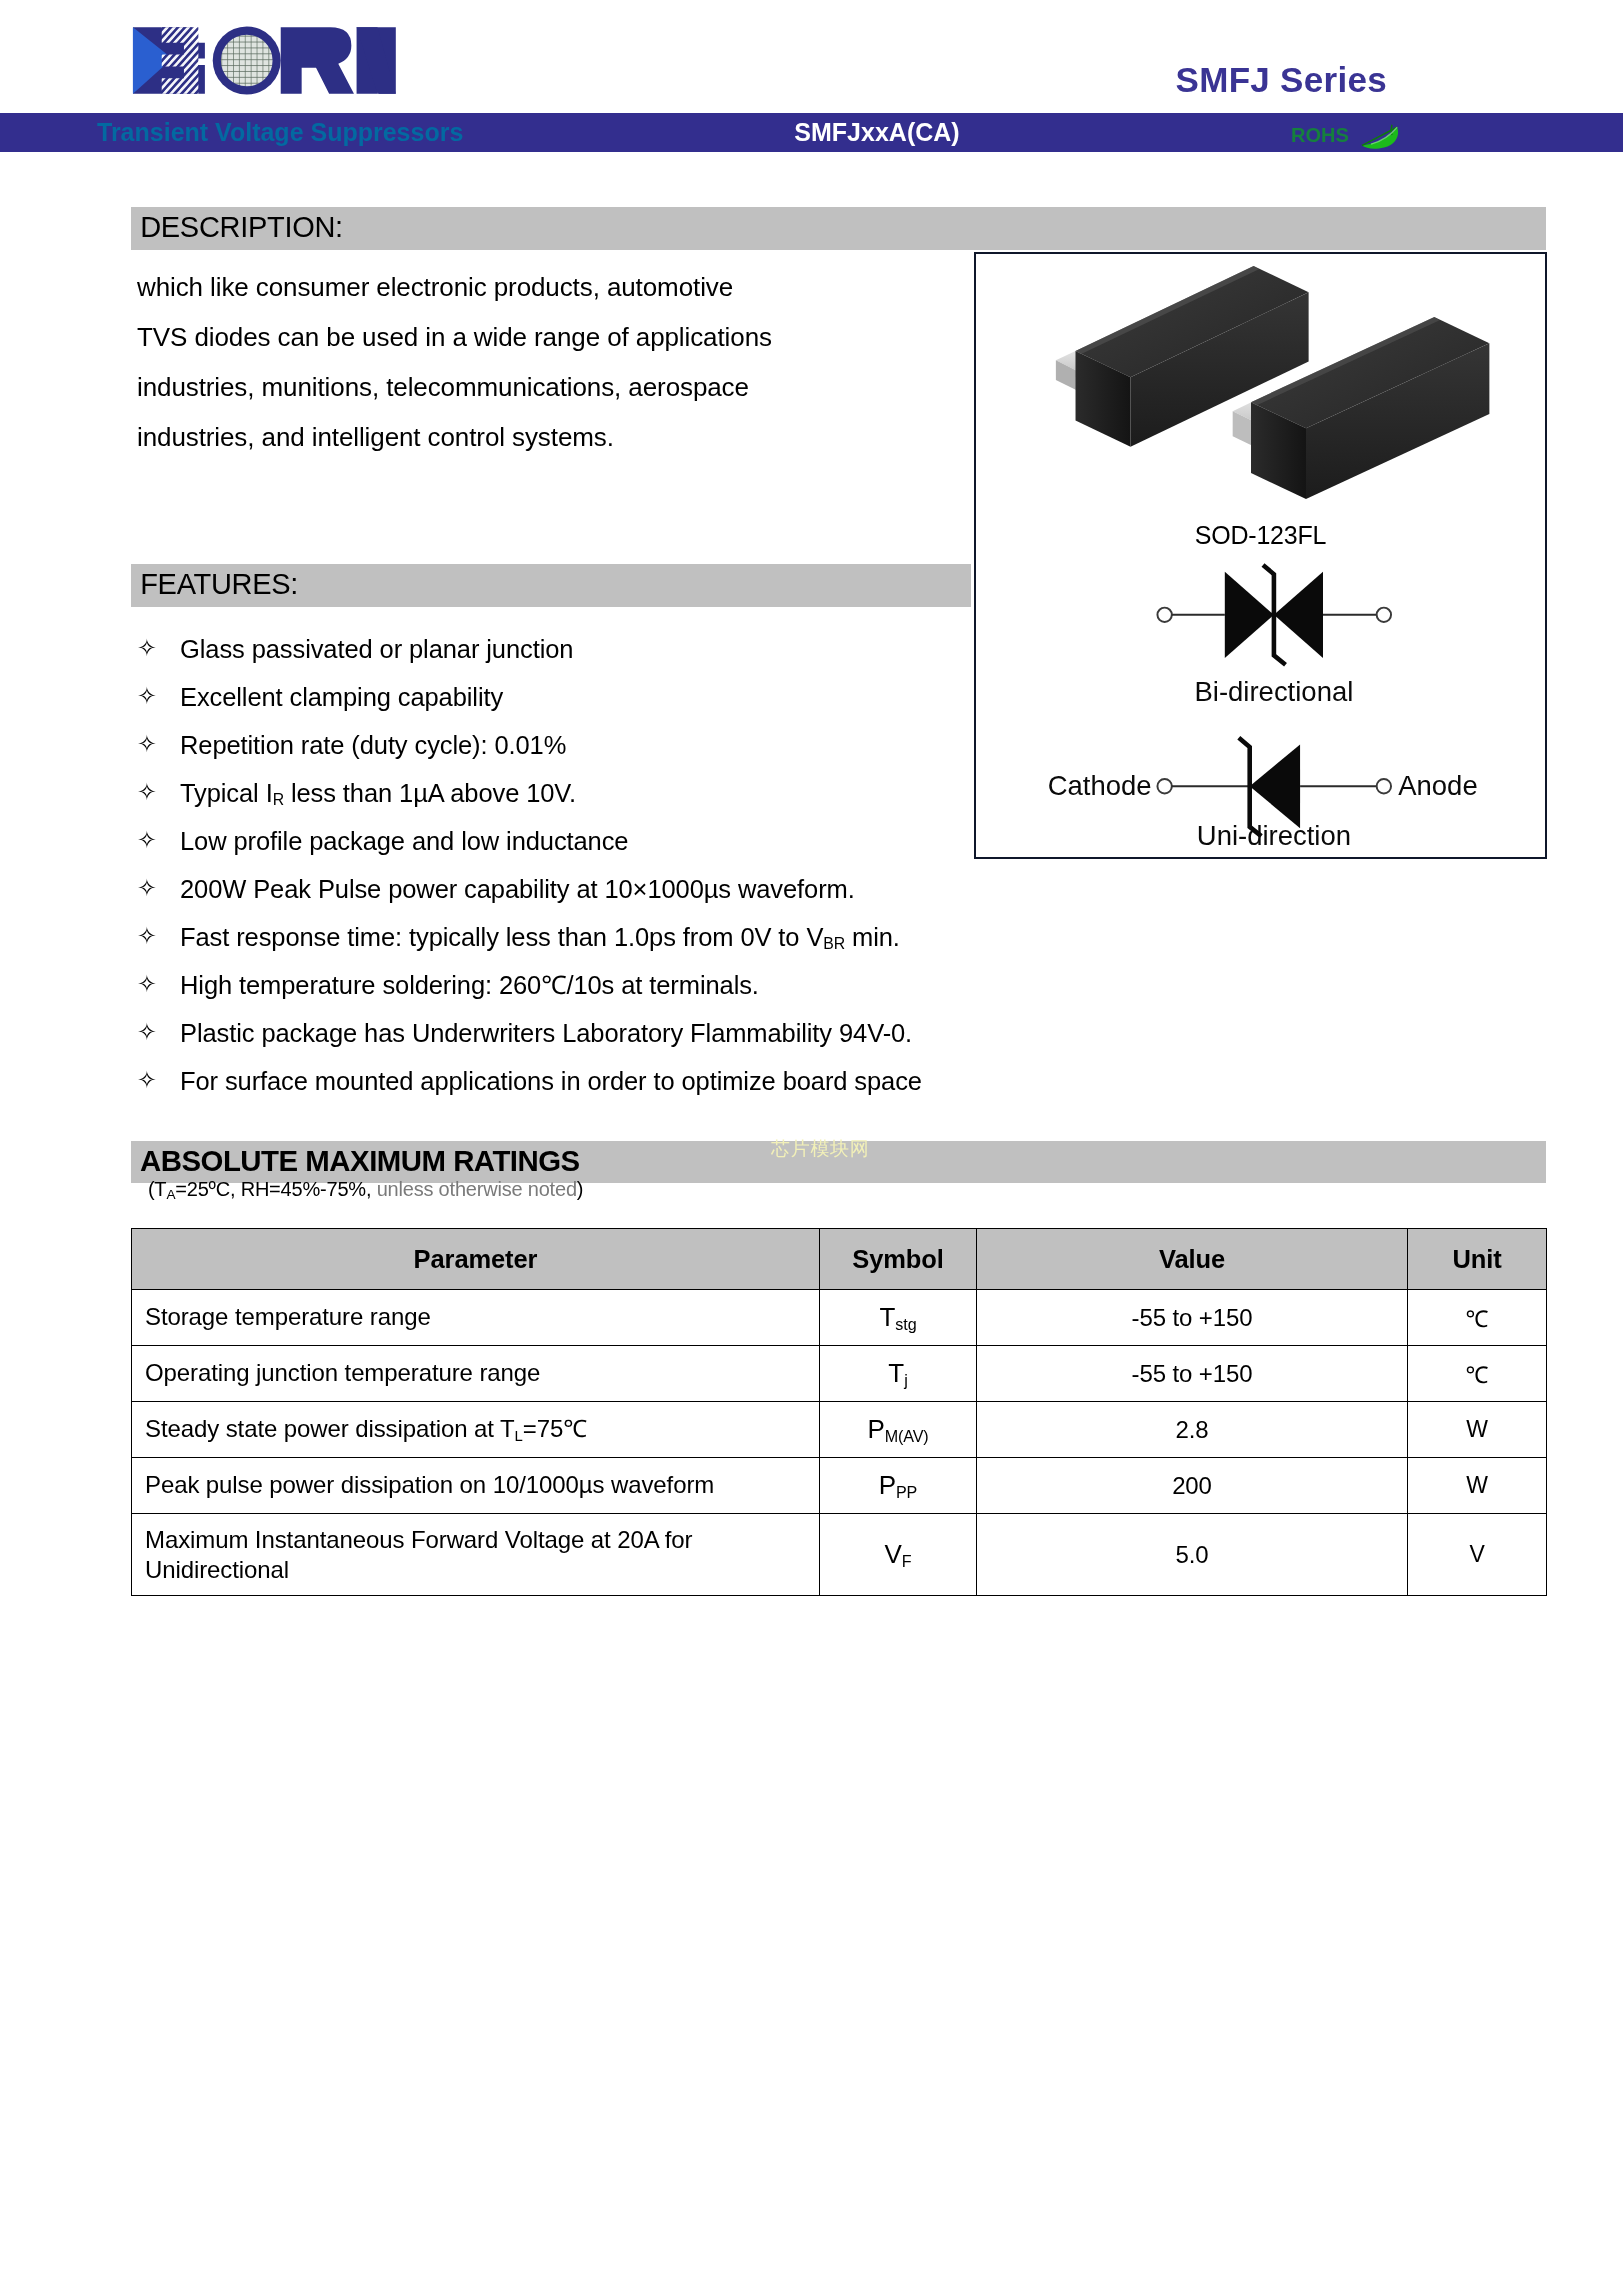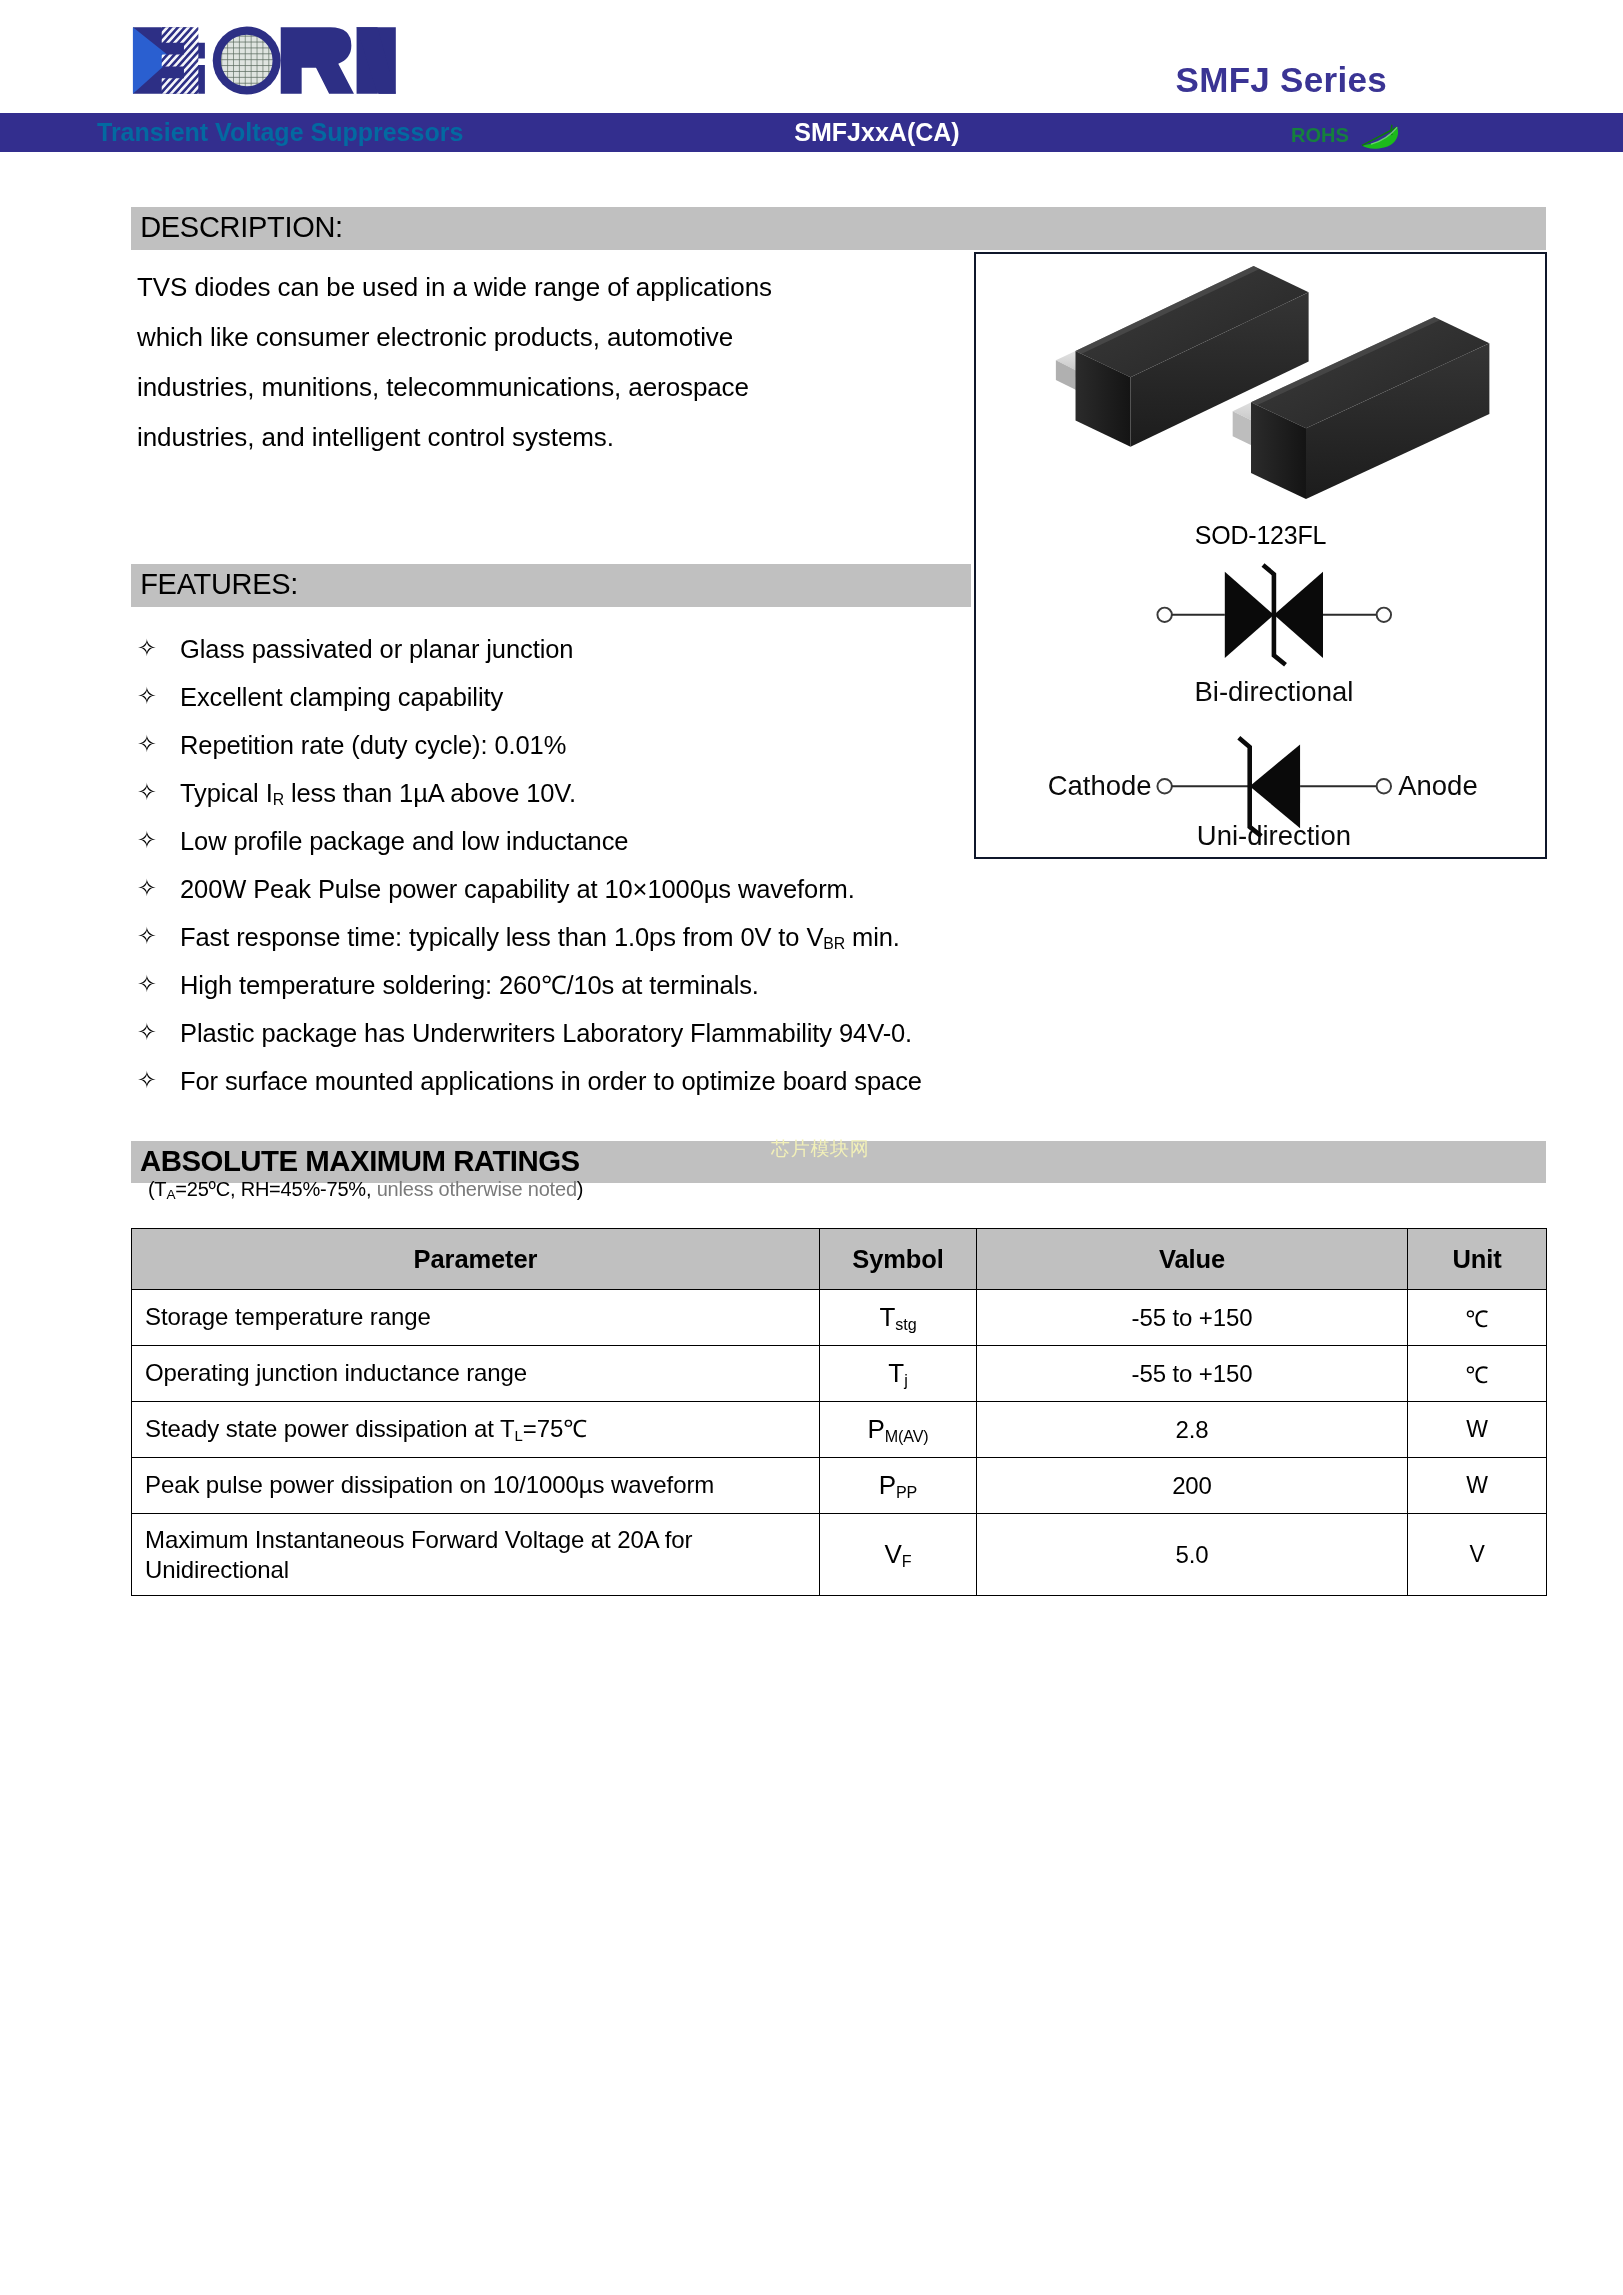--- a/index.html
+++ b/index.html
@@ -325,22 +325,22 @@
       <path d="M20 34 C34 30 50 20 60 8" stroke="#7ee07e" stroke-width="2" fill="none" opacity="0.8"></path>
     </svg>
   </div>
 </div>
 
 <div class="section-bar" id="desc-bar">
   <span class="section-label">DESCRIPTION:</span>
 </div>
 
 <div id="desc-body">
+  <div>which like consumer electronic products, automotive</div>
   <div>TVS diodes can be used in a wide range of applications</div>
-  <div>which like consumer electronic products, automotive</div>
   <div>industries, munitions, telecommunications, aerospace</div>
   <div>industries, and intelligent control systems.</div>
 </div>
 
 <div class="section-bar" id="feat-bar">
   <span class="section-label">FEATURES:</span>
 </div>
 
 <div id="features-list">
 
@@ -503,21 +503,21 @@
     </tr>
   </thead>
   <tbody>
     <tr>
       <td class="cell-param">Storage temperature range</td>
       <td class="cell-symbol"><span>T</span><sub class="sm">stg</sub></td>
       <td class="cell-value">-55 to +150</td>
       <td class="cell-unit">℃</td>
     </tr>
     <tr>
-      <td class="cell-param">Operating junction inductance range</td>
+      <td class="cell-param">Operating junction temperature range</td>
       <td class="cell-symbol"><span>T</span><sub class="sm">j</sub></td>
       <td class="cell-value">-55 to +150</td>
       <td class="cell-unit">℃</td>
     </tr>
     <tr>
       <td class="cell-param"><span>Steady state power dissipation at T</span><sub class="sm">L</sub><span>=75℃</span></td>
       <td class="cell-symbol"><span>P</span><sub class="sm">M(AV)</sub></td>
       <td class="cell-value">2.8</td>
       <td class="cell-unit">W</td>
     </tr>

